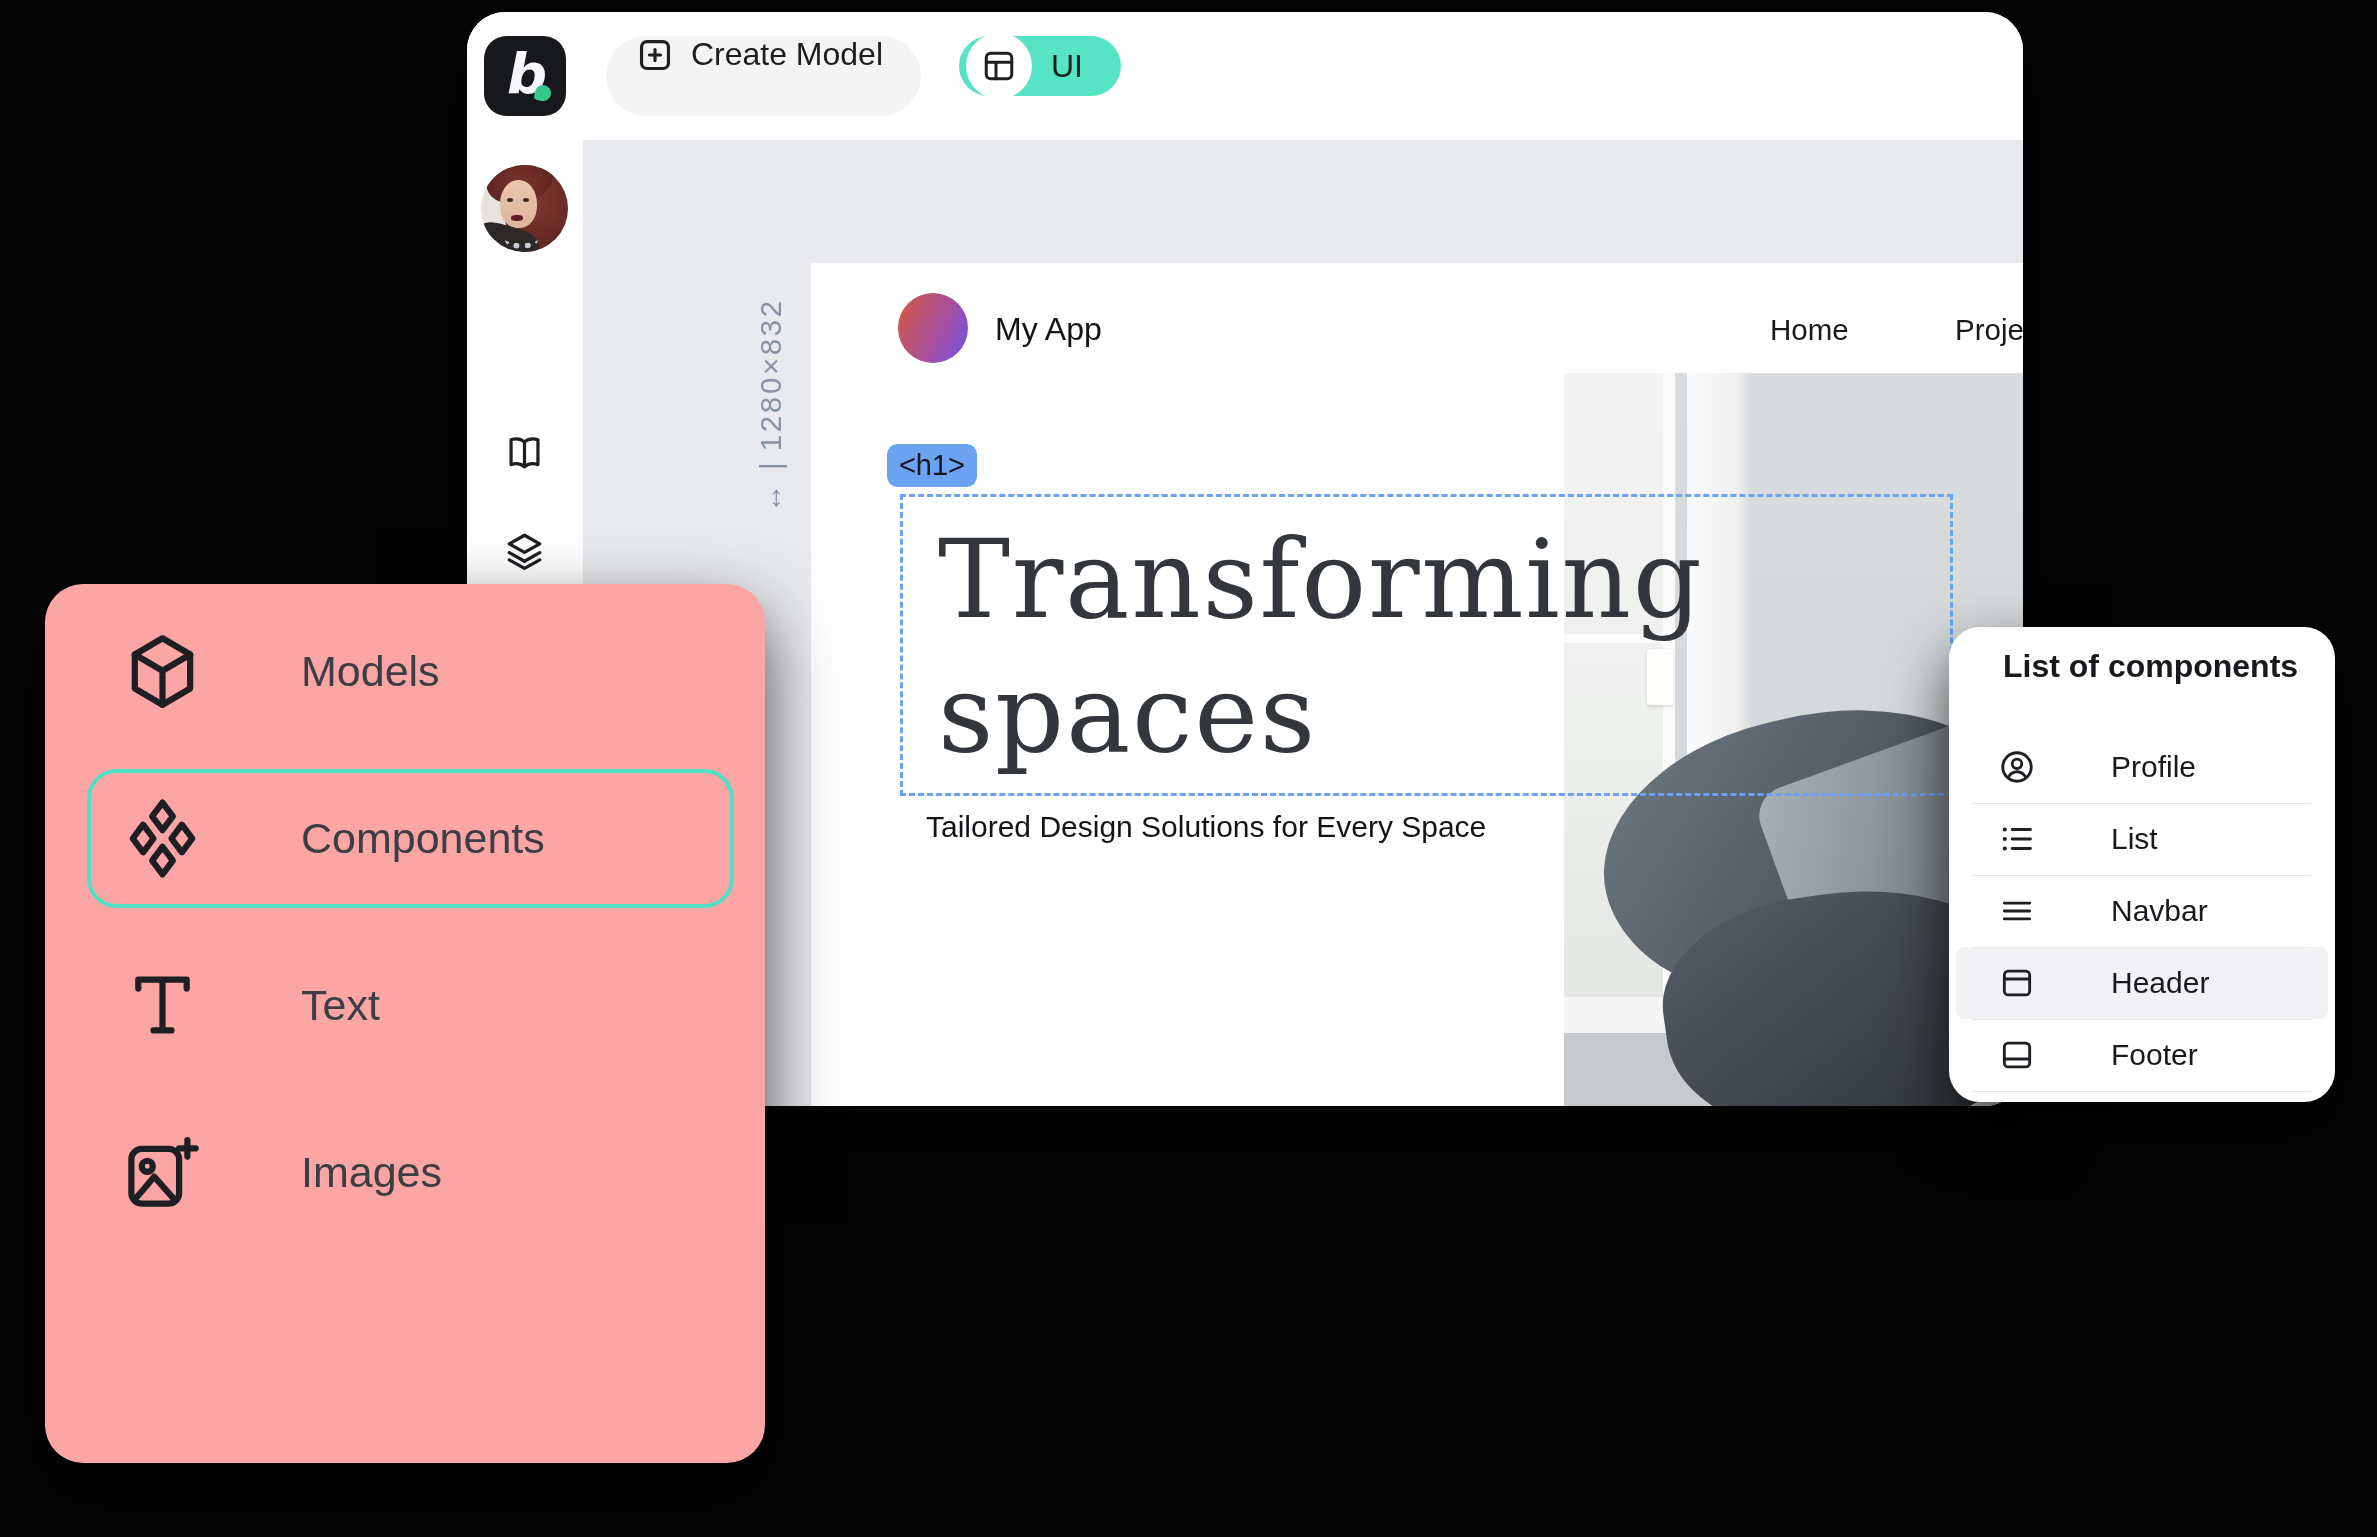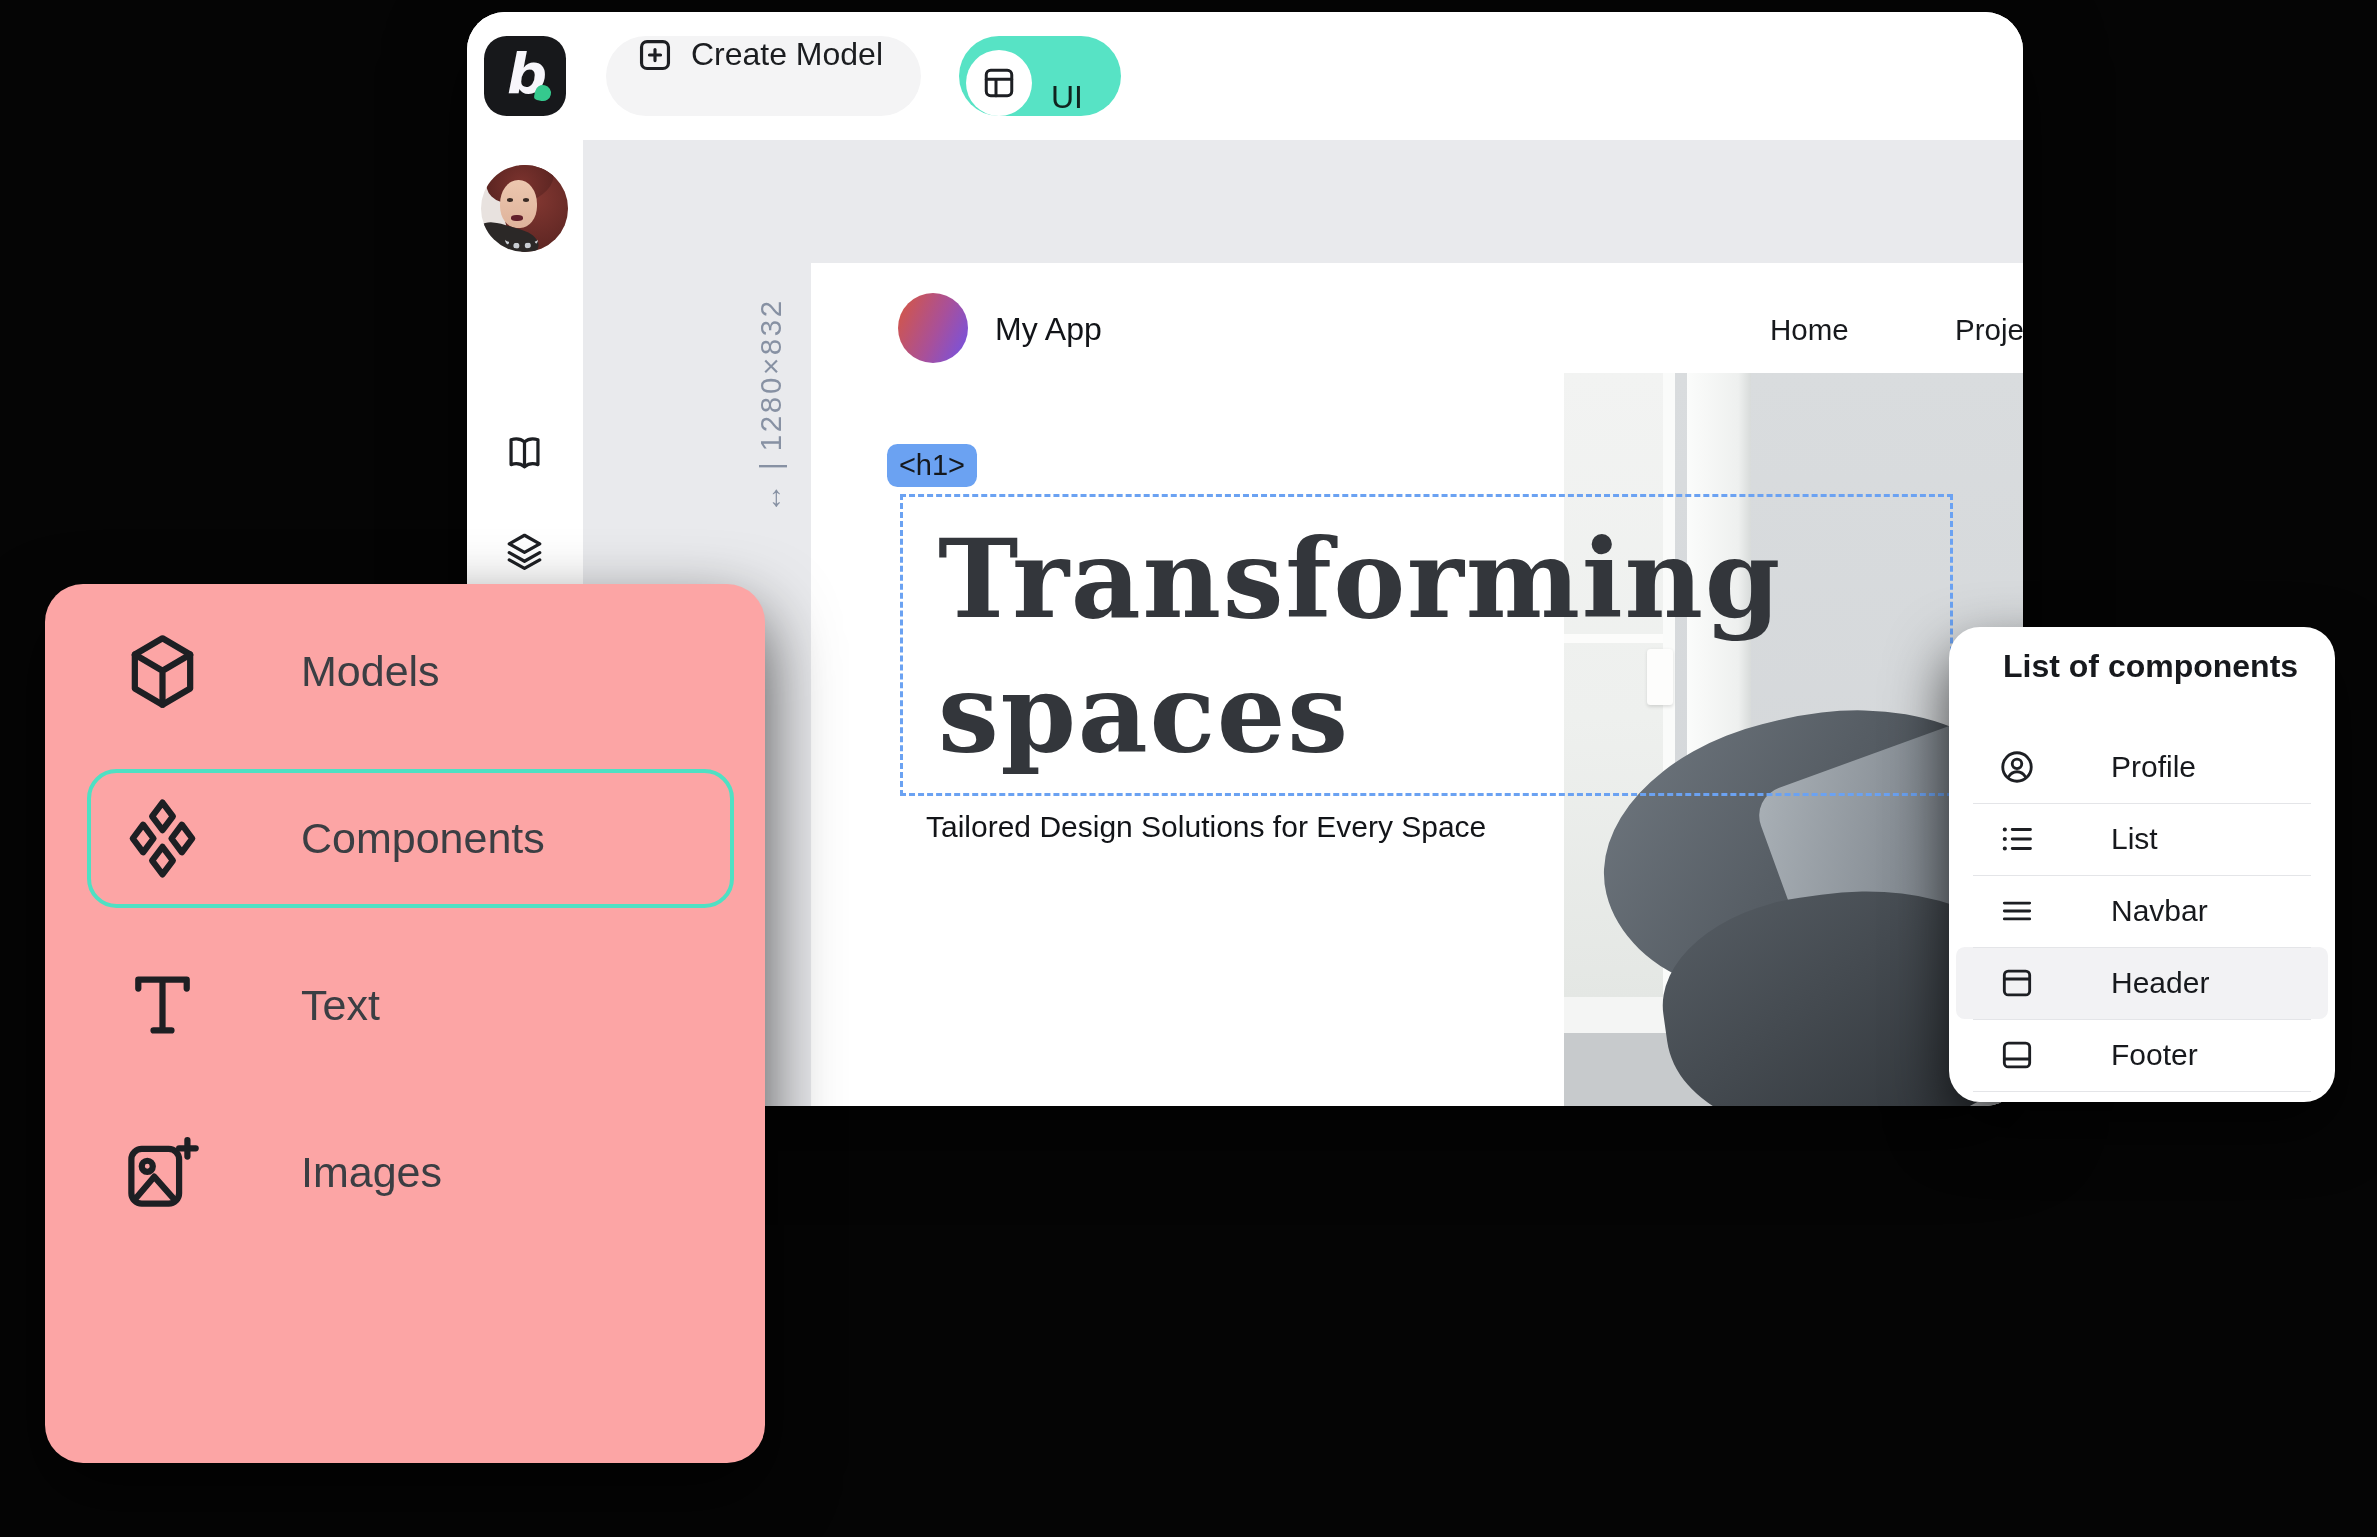--- a/index.html
+++ b/index.html
@@ -14,22 +14,22 @@
   .topbar{position:absolute;left:0;top:0;width:100%;height:128px;background:#fff;}
   .app-logo{position:absolute;left:17.4px;top:24px;width:82px;height:80px;background:#17181b;
     border-radius:22.6px;display:flex;align-items:center;justify-content:center;cursor:pointer;}
   .app-logo .b{color:#f7f6fb;font-size:56px;font-weight:bold;font-style:italic;
     transform:translate(1.7px,-3.5px);font-family:"DejaVu Sans",sans-serif;}
   .app-logo .leaf{position:absolute;right:15.6px;bottom:15.6px;width:15.6px;height:15.6px;
     background:#35c98e;border-radius:50% 50% 50% 3.5px;transform:rotate(12deg);}
   .btn-create{position:absolute;left:139px;top:24px;height:80px;width:315px;background:#f4f4f5;
     border-radius:40px;display:flex;gap:17.4px;padding:0 29.5px;cursor:pointer;}
   .btn-create .lbl{font-size:32px;font-weight:500;color:#1b1d20;}
-  .ui-toggle{position:absolute;left:492px;top:24px;height:80px;width:162px;background:#57e3c5;
-    border-radius:40px;display:flex;align-items:flex-end;cursor:pointer;}
+  .ui-toggle{position:absolute;left:492px;top:24px;height:60px;width:162px;background:#57e3c5;
+    border-radius:40px;display:flex;align-items:center;cursor:pointer;}
   .ui-toggle .knob{width:66px;height:66px;margin-left:7px;background:#fff;border-radius:50%;
     display:flex;align-items:center;justify-content:center;}
   .ui-toggle .lbl{font-size:32px;font-weight:500;color:#10241f;margin-left:19px;}
 
   .side-rail{position:absolute;left:0;top:128px;width:116px;height:966px;background:#fff;}
   .avatar{position:absolute;left:14px;top:25px;width:87px;height:87px;border-radius:50%;
     background:#e8e2df;overflow:hidden;cursor:pointer;}
   .avatar .hair{position:absolute;right:-14%;top:-10%;width:88%;height:118%;
     background:radial-gradient(circle at 40% 42%,#823731,#5c2522 72%);border-radius:48%;}
   .avatar .fringe{position:absolute;left:6%;top:-8%;width:78%;height:52%;
@@ -80,21 +80,21 @@
   .chair-seat{position:absolute;left:101px;top:518px;width:382px;height:243px;
     background:linear-gradient(150deg,#565d64,#34393e 80%);
     border-radius:42% 58% 48% 52%;transform:rotate(-8deg);}
 
   .h1-badge{position:absolute;left:76px;top:181px;width:90px;height:43px;background:#6ba2f2;
     border-radius:10.4px;display:flex;align-items:center;justify-content:center;
     font-size:29px;color:#15181d;}
   .selection-box{position:absolute;left:89px;top:231px;width:1053px;height:302px;
     border:3.5px dashed #6ba2f2;}
   .hero-heading{position:absolute;left:127px;top:250px;width:999px;
-    font-family:"DejaVu Serif",serif;font-weight:bold;font-size:108px;line-height:1.24;
+    font-family:"DejaVu Serif",serif;font-weight:normal;font-size:108px;line-height:1.24;
     color:#33363b;letter-spacing:1.7px;cursor:pointer;}
   .hero-sub{position:absolute;left:115px;top:547px;font-size:30px;color:#121418;}
 
   
   .left-panel{position:absolute;left:45px;top:584px;width:720px;height:879px;background:#fca5a5;
     border-radius:38px;box-shadow:0 29.5px 70px rgba(0,0,0,.7);padding-top:4px;}
   .lp-row{position:relative;height:167px;display:flex;align-items:center;cursor:pointer;}
   .lp-icon{position:absolute;left:76px;width:83px;height:83px;}
   .lp-label{position:absolute;left:256px;font-size:43px;color:#3b3e43;}
   .lp-row.active .pill{position:absolute;left:42px;top:14px;width:647px;height:139px;

